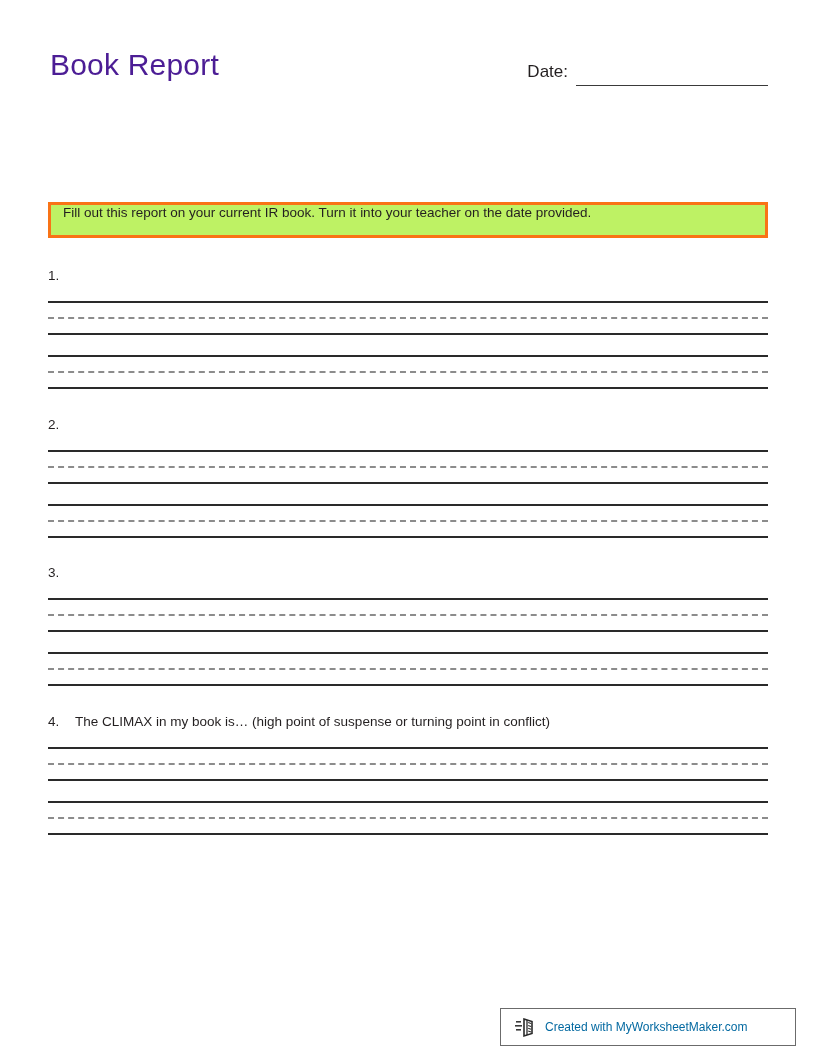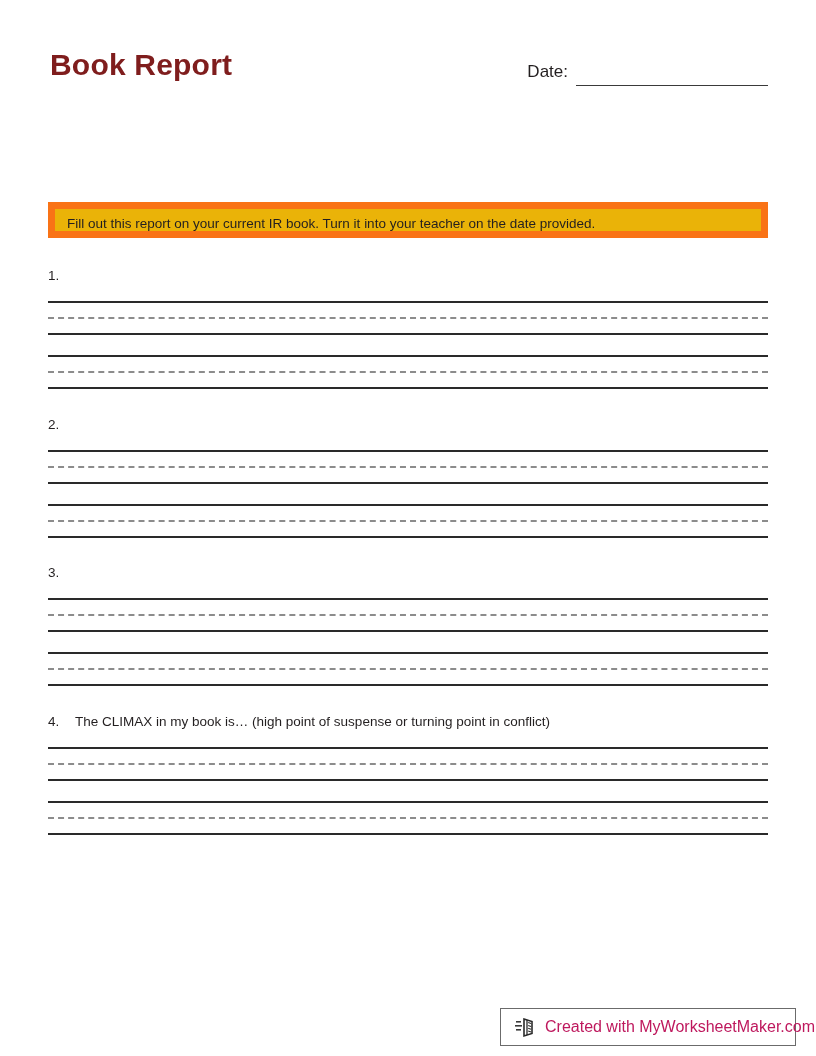--- a/index.html
+++ b/index.html
@@ -29,23 +29,23 @@
     left: 48px;
     top: 40px;
     width: 720px;
     height: 125px;
   }
   .title {
     position: absolute;
     left: 2px;
     top: 8px;
     font-size: 30px;
-    font-weight: 700;
+    font-weight: 400;
     letter-spacing: 0.2px;
-    color: #7f1d1d;
+    color: #4c1d95;
     white-space: nowrap;
   }
   .fields {
     position: absolute;
     right: 0;
     top: 8px;
     width: 340px;
   }
   .field-row {
     display: flex;
@@ -66,25 +66,25 @@
     height: 26px;
   }
 
   
   .instruction-box {
     position: absolute;
     left: 48px;
     top: 202px;
     width: 720px;
     height: 36px;
-    border: 7px solid #f97316;
-    background: #eab308;
+    border: 3px solid #f97316;
+    background: #bef264;
     box-sizing: border-box;
     display: flex;
-    align-items: flex-end;
+    align-items: flex-start;
   }
   .instruction-text {
     font-size: 13.5px;
     color: #231f20;
     padding-left: 12px;
     white-space: nowrap;
   }
 
   
   .question {
@@ -150,22 +150,22 @@
     gap: 8px;
     padding-left: 14px;
   }
   .badge-icon {
     width: 22px;
     height: 22px;
     flex: 0 0 22px;
     display: block;
   }
   .badge-text {
-    font-size: 16px;
-    color: #be185d;
+    font-size: 12px;
+    color: #0369a1;
     white-space: nowrap;
   }
 </style>
 </head>
 <body>
 
 <div class="page">
 
   <div class="header">
     <div class="title">Book Report</div>

